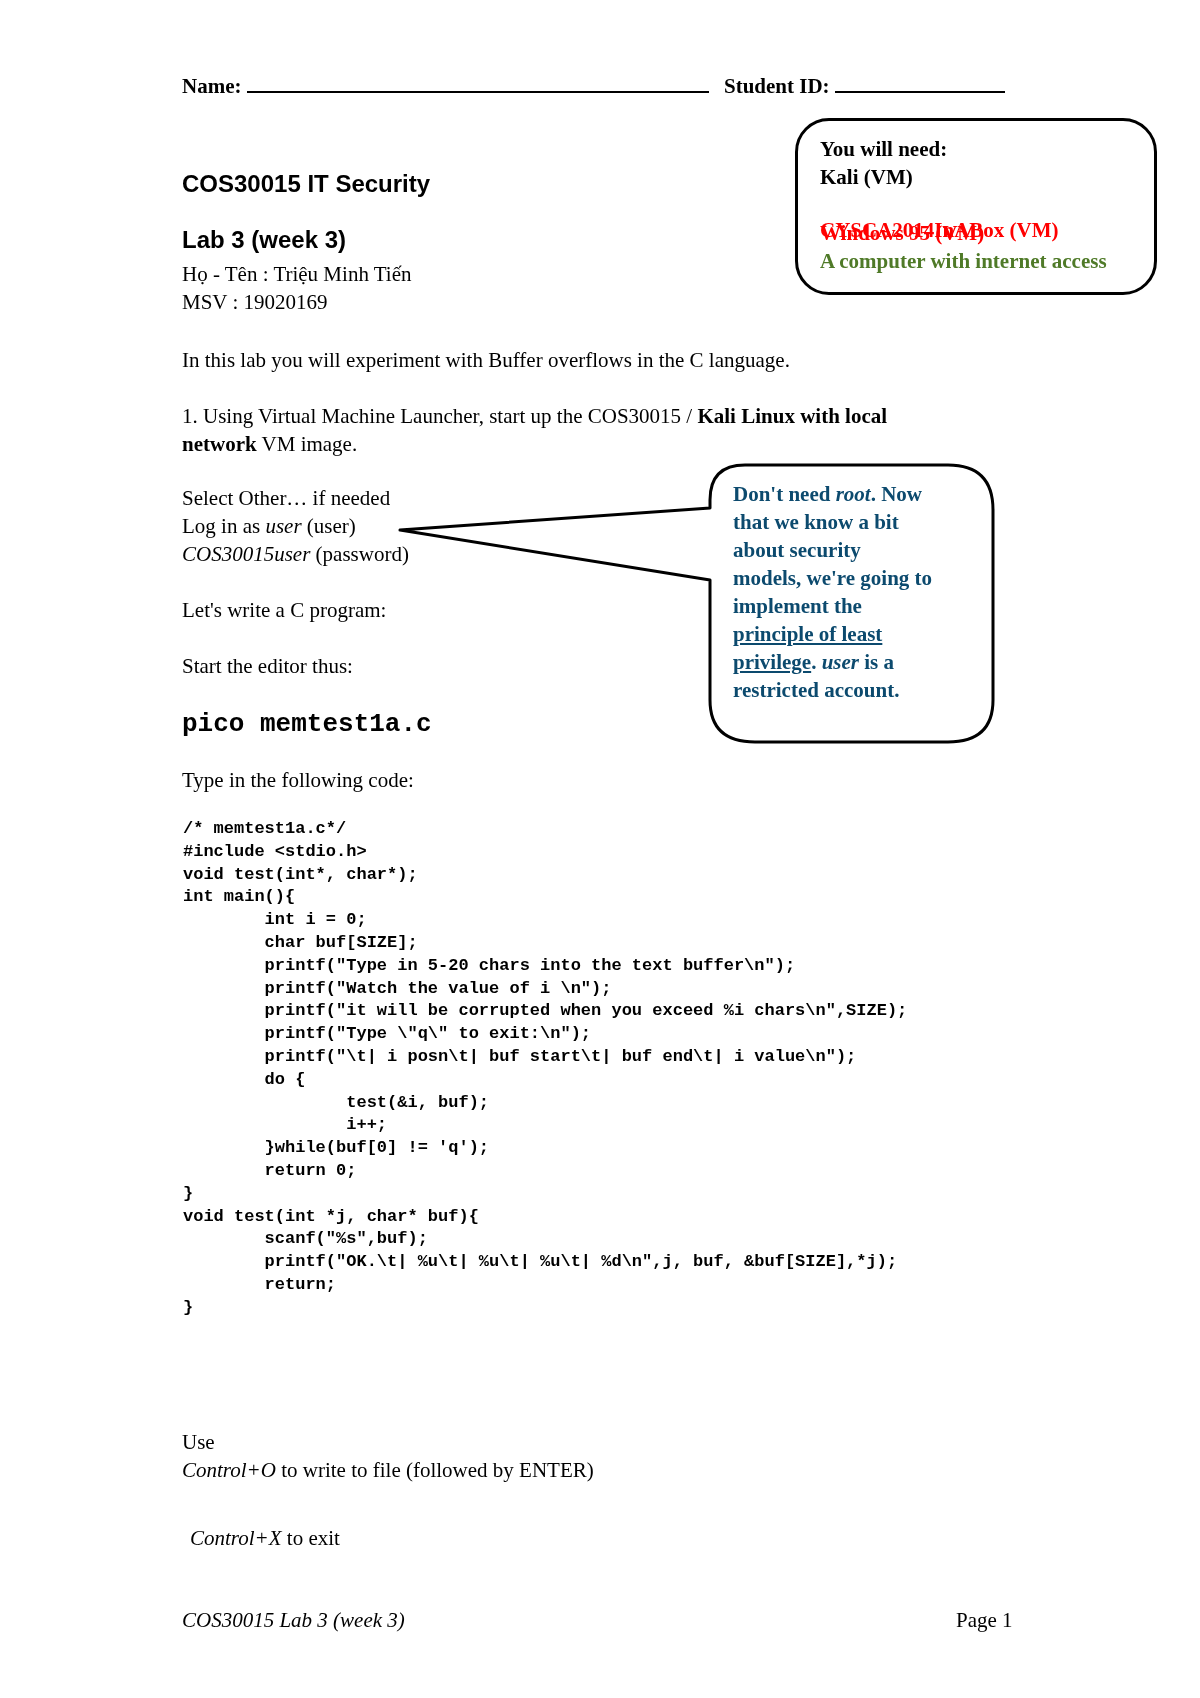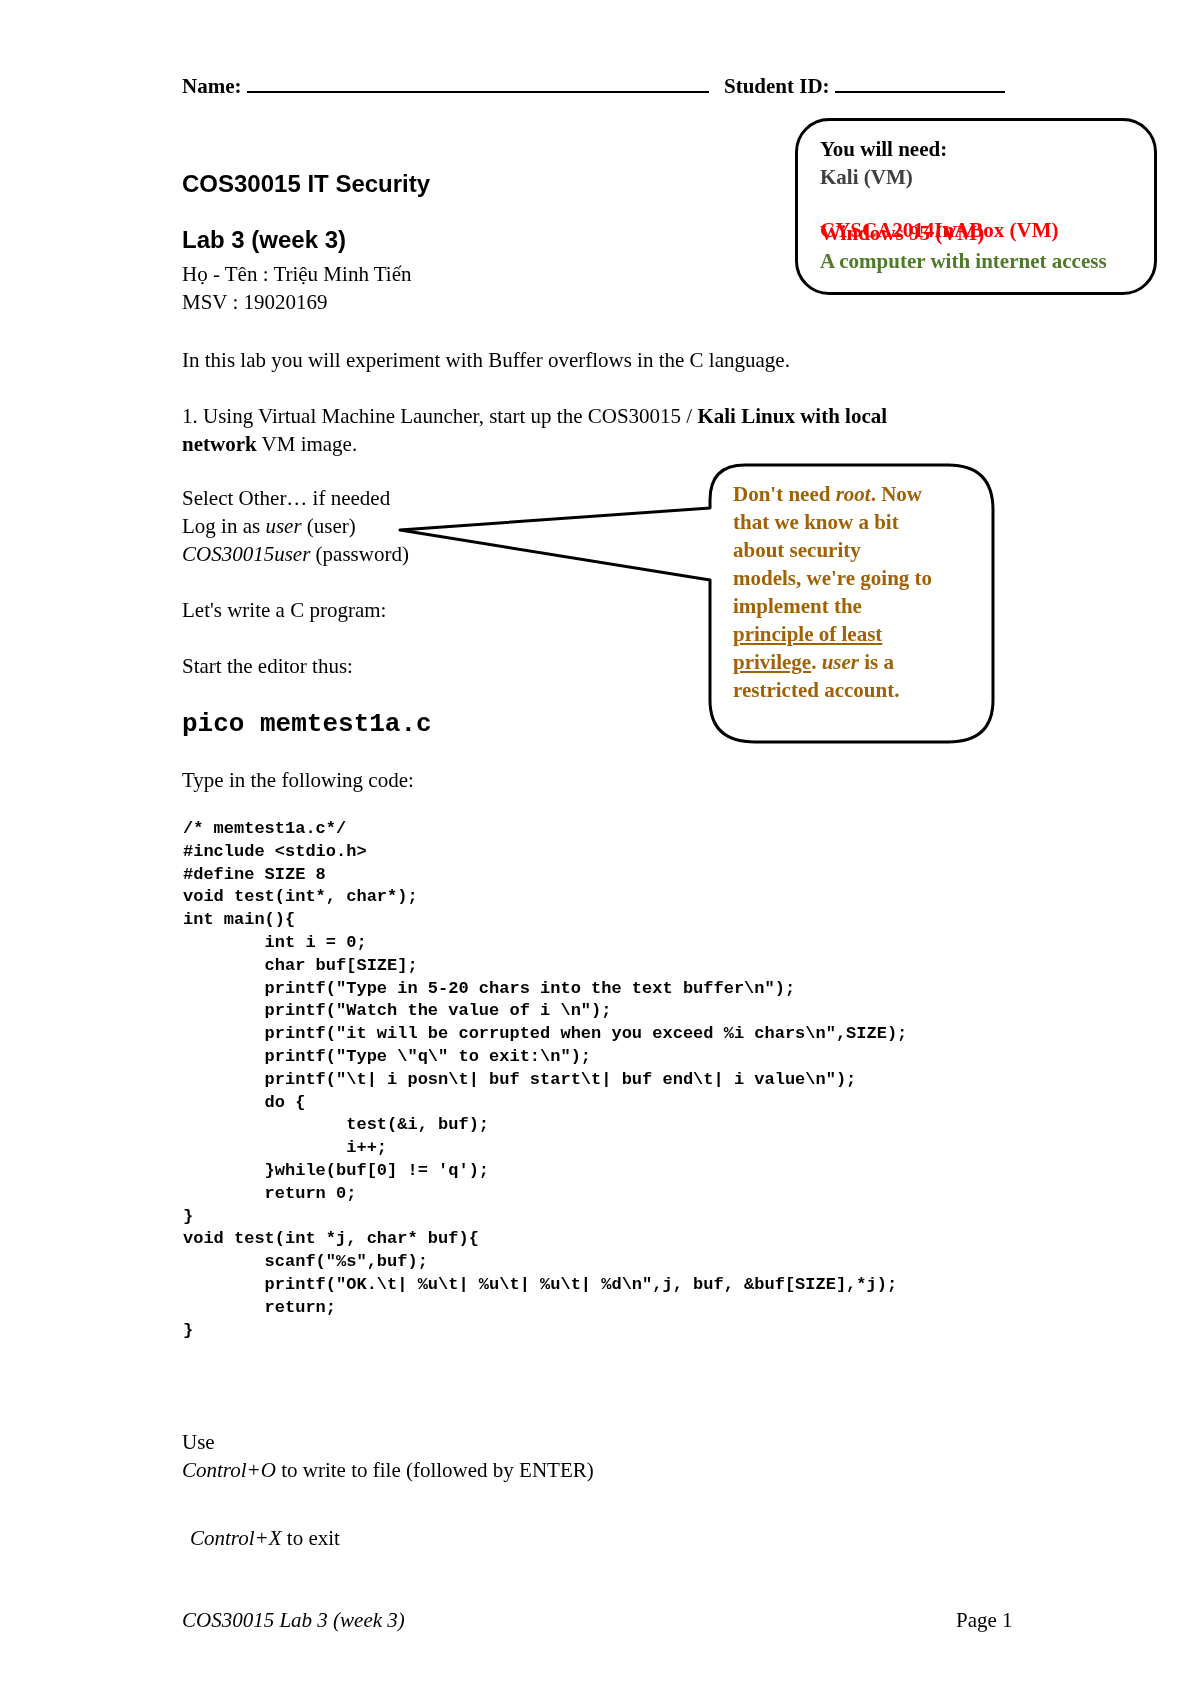--- a/index.html
+++ b/index.html
@@ -8,40 +8,40 @@
   .abs { position:absolute; white-space:nowrap; }
   .serif { font-family:"Liberation Serif","DejaVu Serif",serif; font-size:21px; line-height:28px; }
   .sans-b { font-family:"Liberation Sans","DejaVu Sans",sans-serif; font-weight:bold; font-size:24px; }
   .mono-b { font-family:"Liberation Mono","DejaVu Sans Mono",monospace; font-weight:bold; }
   .ul { display:inline-block; border-bottom:2px solid #000; vertical-align:baseline; height:18px; }
   .needbox { position:absolute; left:795px; top:118px; width:362px; height:177px;
              border:3px solid #000; border-radius:34px; box-sizing:border-box; }
   .needbox .line { position:absolute; left:22px; font-size:21px; line-height:28px;font-weight:bold; }
   .code { position:absolute; left:183px; top:818px; font-size:17px; line-height:22.8px; }
   .code div { white-space:pre; height:22.8px; }
-  .callout-text { position:absolute; left:733px; top:480px; color:#a16207; font-weight:bold;
+  .callout-text { position:absolute; left:733px; top:480px; color:#0c4a6e; font-weight:bold;
                   font-size:21px; line-height:28px; }
   .callout-text div { white-space:nowrap; }
   u { text-decoration:underline; }
 </style>
 </head>
 <body>
 
 <div class="abs serif" style="left:182px; top:72px; font-weight:bold;">
   <span>Name:</span>
   <span class="ul" style="width:462px;"></span>
 </div>
 <div class="abs serif" style="left:724px; top:72px; font-weight:bold;">
   <span>Student ID:</span>
   <span class="ul" style="width:170px;"></span>
 </div>
 
 <div class="needbox">
   <div class="line" style="top:14px;">You will need:</div>
-  <div class="line" style="top:42px; color:#404040;">Kali (VM)</div>
+  <div class="line" style="top:42px; color:#000000;">Kali (VM)</div>
   <div class="line" style="top:70px; color:#ff0000;margin-top:25px;">CYSCA2014InABox (VM)</div>
   <div class="line" style="top:98px; color:#ff0000;">Windows 95 (VM)</div>
   <div class="line" style="top:126px; color:#4f7a28;">A computer with internet access</div>
 </div>
 
 <div class="abs sans-b" style="left:182px; top:170px;">COS30015 IT Security</div>
 <div class="abs sans-b" style="left:182px; top:226px;">Lab 3 (week 3)</div>
 <div class="abs serif" style="left:182px; top:260px;">Họ - Tên : Triệu Minh Tiến</div>
 <div class="abs serif" style="left:182px; top:288px;">MSV : 19020169</div>
 
@@ -88,21 +88,20 @@
 </div>
 
 <div class="abs serif" style="left:182px; top:596px;">Let's write a C program:</div>
 <div class="abs serif" style="left:182px; top:652px;">Start the editor thus:</div>
 <div class="abs mono-b" style="left:182px; top:709px; font-size:26px;">pico memtest1a.c</div>
 <div class="abs serif" style="left:182px; top:766px;">Type in the following code:</div>
 
 <div class="code mono-b" id="codeblock">
     <div>/* memtest1a.c*/</div>
     <div>#include &lt;stdio.h&gt;</div>
-    <div>#define SIZE 8</div>
     <div>void test(int*, char*);</div>
     <div>int main(){</div>
     <div>        int i = 0;</div>
     <div>        char buf[SIZE];</div>
     <div>        printf("Type in 5-20 chars into the text buffer\n");</div>
     <div>        printf("Watch the value of i \n");</div>
     <div>        printf("it will be corrupted when you exceed %i chars\n",SIZE);</div>
     <div>        printf("Type \"q\" to exit:\n");</div>
     <div>        printf("\t| i posn\t| buf start\t| buf end\t| i value\n");</div>
     <div>        do {</div>

